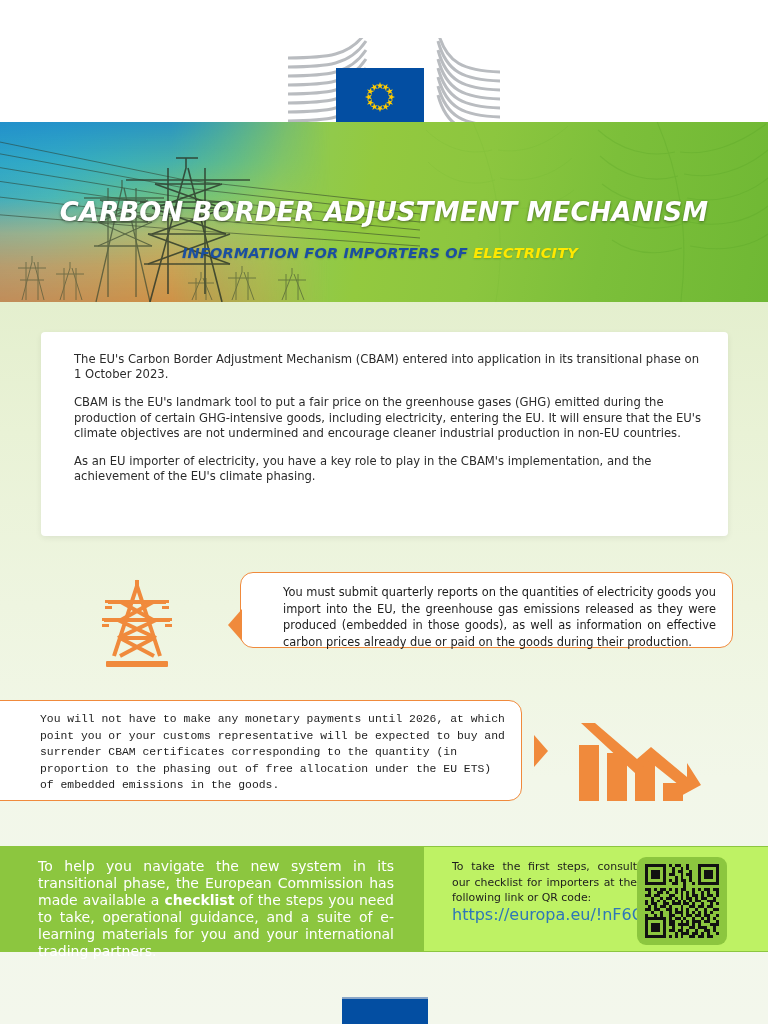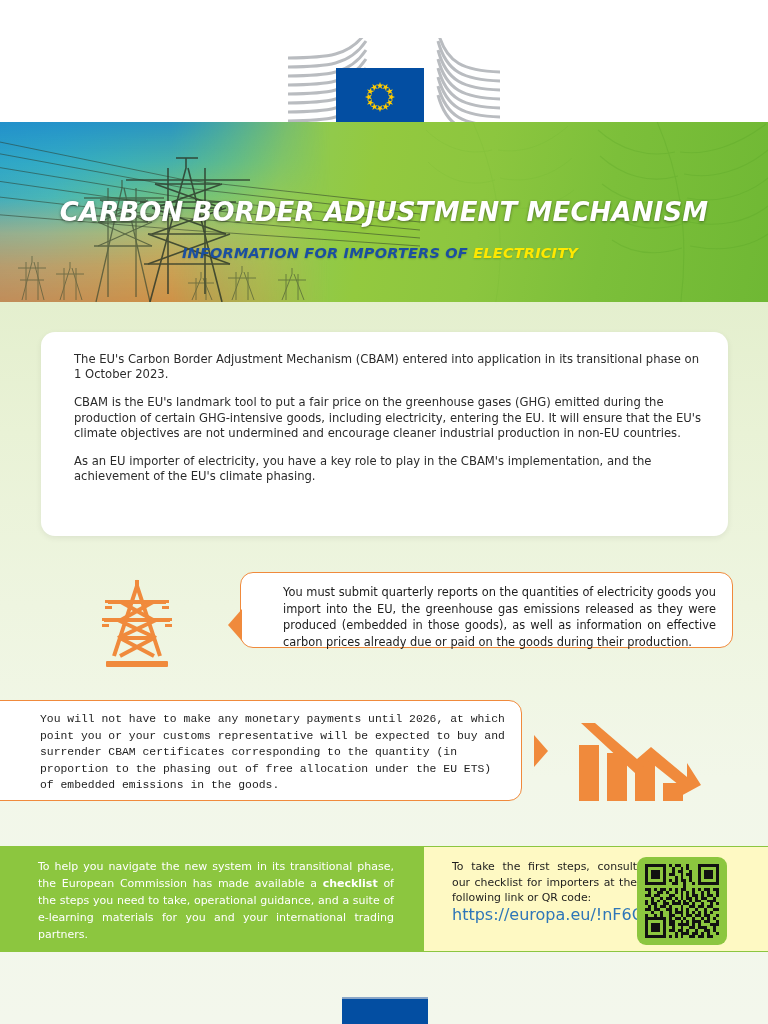--- a/index.html
+++ b/index.html
@@ -71,21 +71,21 @@
     position:absolute;left:0;top:245px;width:760px;text-align:center;
     font-family:"DejaVu Sans",sans-serif;font-weight:bold;font-style:italic;
     font-size:14.5px;letter-spacing:.2px;color:#1b4fa0;
     text-shadow:0 1px 2px rgba(0,0,0,.18);
   }
   .banner-sub .hl{color:#ffe800;}
 
   
   .intro-card{
     position:absolute;left:41px;top:332px;width:687px;height:204px;
-    background:#ffffff;border-radius:14px;
+    background:#ffffff;border-radius:4px;
     box-shadow:0 2px 6px rgba(0,0,0,.07);
     box-sizing:border-box;padding:20px 26px 0 33px;
   }
   .intro-card p{
     margin:0 0 13px 0;font-size:11.6px;line-height:15.2px;color:#2b2b2b;
     font-family:"DejaVu Sans",sans-serif;
   }
 
   
   .callout1-icon{
@@ -122,28 +122,28 @@
     border-left:14px solid #f08a3c;
   }
   .callout2-icon{position:absolute;left:575px;top:723px;width:126px;height:80px;}
 
   
   .green-panel{
     position:absolute;left:0;top:846px;width:424px;height:106px;background:#8cc63f;
     box-sizing:border-box;padding:12px 30px 0 38px;
   }
   .green-panel p{
-    margin:0;font-size:11px;line-height:17.1px;color:#ffffff;text-align:justify;
+    margin:0;font-size:14px;line-height:17.1px;color:#ffffff;text-align:justify;
     font-family:"DejaVu Sans",sans-serif;
   }
   .green-panel b{font-weight:bold;color:#ffffff;}
 
   .qr-panel{
     position:absolute;left:424px;top:846px;width:344px;height:106px;
-    background:#fef9c3;
+    background:#bef264;
     border-top:1.5px solid #8cc63f;border-bottom:1.5px solid #8cc63f;
     box-sizing:border-box;padding:10px 0 0 28px;
   }
   .qr-text{position:absolute;left:28px;top:12px;width:185px;}
   .qr-text p{margin:0;font-size:10.9px;line-height:15.6px;color:#1d1d1d;
     font-family:"DejaVu Sans",sans-serif;text-align:justify;}
   .qr-link{display:block;margin-top:1px;font-size:16px;line-height:15.6px;color:#2e76b8;
     font-family:"DejaVu Sans",sans-serif;text-decoration:none;}
   .qr-box{
     position:absolute;left:213px;top:10px;width:90px;height:88px;

